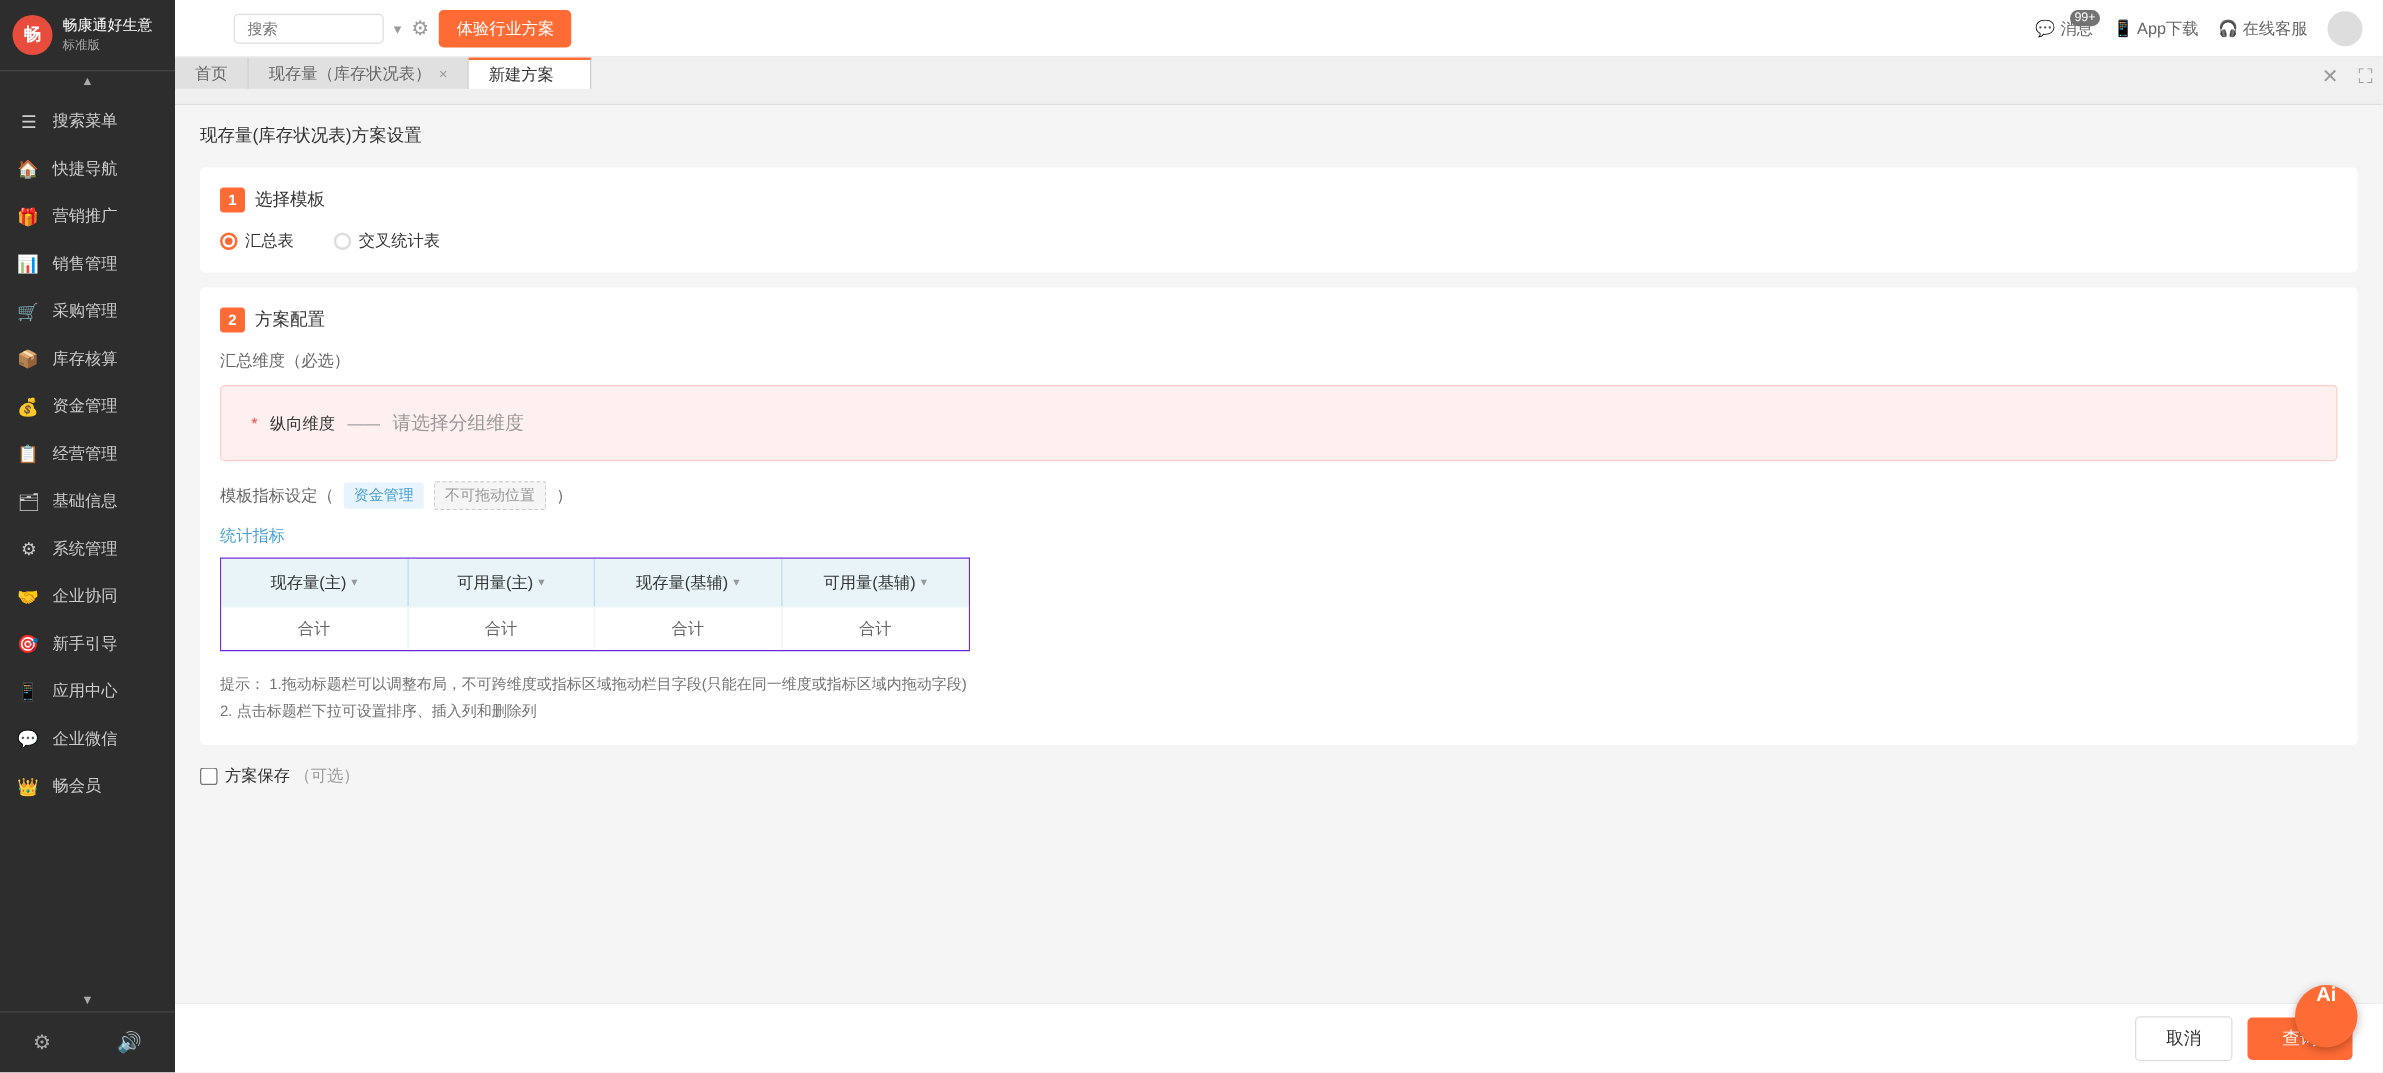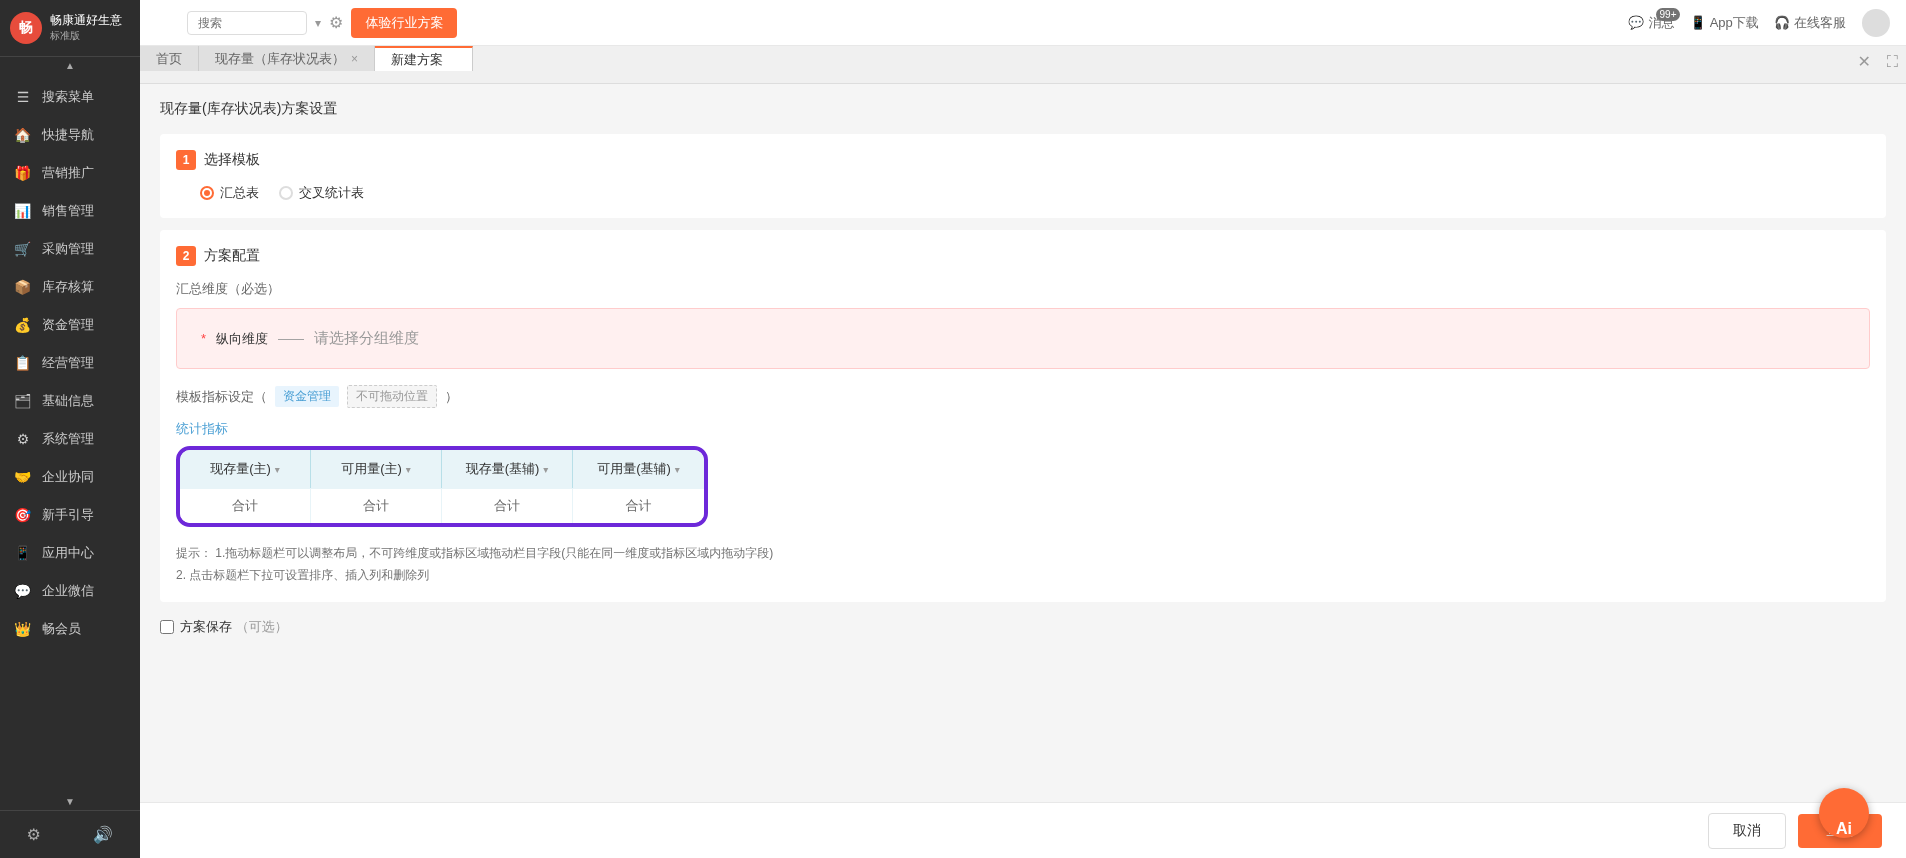--- a/index.html
+++ b/index.html
@@ -47,21 +47,21 @@
     .content-inner { padding: 16px 20px; }
     .page-title { font-size: 14px; color: #333; margin-bottom: 16px; font-weight: 500; }
 
     
     .section { background: #fff; border-radius: 4px; padding: 16px; margin-bottom: 12px; }
     .section-header { display: flex; align-items: center; gap: 8px; margin-bottom: 14px; }
     .section-num { width: 20px; height: 20px; background: #ff6b35; color: white; border-radius: 3px; display: flex; align-items: center; justify-content: center; font-size: 12px; font-weight: bold; flex-shrink: 0; }
     .section-title { font-size: 14px; color: #333; font-weight: 500; }
 
     
-    .template-options { display: flex; align-items: center; gap: 20px; margin-left: 24px; }
+    .template-options { display: flex; align-items: center; gap: 32px; }
     .radio-option { display: flex; align-items: center; gap: 6px; cursor: pointer; }
     .radio-circle { width: 14px; height: 14px; border-radius: 50%; border: 2px solid #ddd; display: flex; align-items: center; justify-content: center; flex-shrink: 0; }
     .radio-circle.checked { border-color: #ff6b35; }
     .radio-circle.checked::after { content: ''; width: 6px; height: 6px; background: #ff6b35; border-radius: 50%; }
     .radio-label { font-size: 13px; color: #333; }
 
     
     .config-section { margin-top: 0; }
     .config-label { font-size: 13px; color: #666; margin-bottom: 10px; }
     .dimension-box { background: #fff0f0; border: 1px solid #ffcccc; border-radius: 4px; padding: 20px 24px; margin-bottom: 16px; }
@@ -72,21 +72,21 @@
     .dimension-placeholder { color: #999; font-size: 15px; }
 
     
     .indicator-settings { margin-bottom: 12px; }
     .indicator-settings-label { font-size: 13px; color: #666; display: flex; align-items: center; gap: 8px; margin-bottom: 12px; }
     .drag-tag { background: #e8f4fd; color: #4a9fd4; font-size: 12px; padding: 2px 8px; border-radius: 2px; }
     .no-drag-tag { background: #f5f5f5; color: #999; font-size: 12px; padding: 2px 8px; border-radius: 2px; border: 1px dashed #ccc; }
 
     
     .stats-label { color: #4a9fd4; font-size: 13px; margin-bottom: 8px; font-weight: 500; }
-    .stats-table { border: 4px solid #6d28d9; border-radius: 14px; overflow: hidden; width: 532px; }
+    .stats-table { border: 1px solid #6d28d9; border-radius: 0; overflow: hidden; width: 600px; }
     .stats-table-header { display: grid; grid-template-columns: repeat(4, 1fr); background: #e8f4f8; }
     .stats-col-header { display: flex; align-items: center; justify-content: center; gap: 4px; padding: 10px 8px; border-right: 1px solid #b8dfe8; font-size: 13px; color: #333; cursor: pointer; }
     .stats-col-header:last-child { border-right: none; }
     .stats-col-header .chevron { color: #999; font-size: 10px; }
     .stats-table-row { display: grid; grid-template-columns: repeat(4, 1fr); background: #fff; border-top: 1px solid #e8f4f8; }
     .stats-cell { display: flex; align-items: center; justify-content: center; padding: 8px; border-right: 1px solid #e8f4f8; font-size: 13px; color: #666; }
     .stats-cell:last-child { border-right: none; }
 
     
     .tips { margin-top: 16px; color: #737373; font-size: 12px; line-height: 1.8; }
@@ -329,15 +329,15 @@
     </div>
   </div>
 
   <div class="footer">
     <button class="btn-cancel">取消</button>
     <button class="btn-query">查询</button>
   </div>
 
 </div>
 
-<div style="position:fixed;bottom:20px;right:37px;background:#ff6b35;color:white;border-radius:50%;width:50px;height:50px;display:flex;align-items:flex-end;justify-content:center;font-size:16px;font-weight:bold;cursor:pointer;box-shadow:0 2px 8px rgba(0,0,0,0.3);">
+<div style="position:fixed;bottom:20px;right:20px;background:#ff6b35;color:white;border-radius:50%;width:50px;height:50px;display:flex;align-items:flex-start;justify-content:center;font-size:16px;font-weight:bold;cursor:pointer;box-shadow:0 2px 8px rgba(0,0,0,0.3);">
   <span>Ai</span>
 </div>
 
 </body></html>

